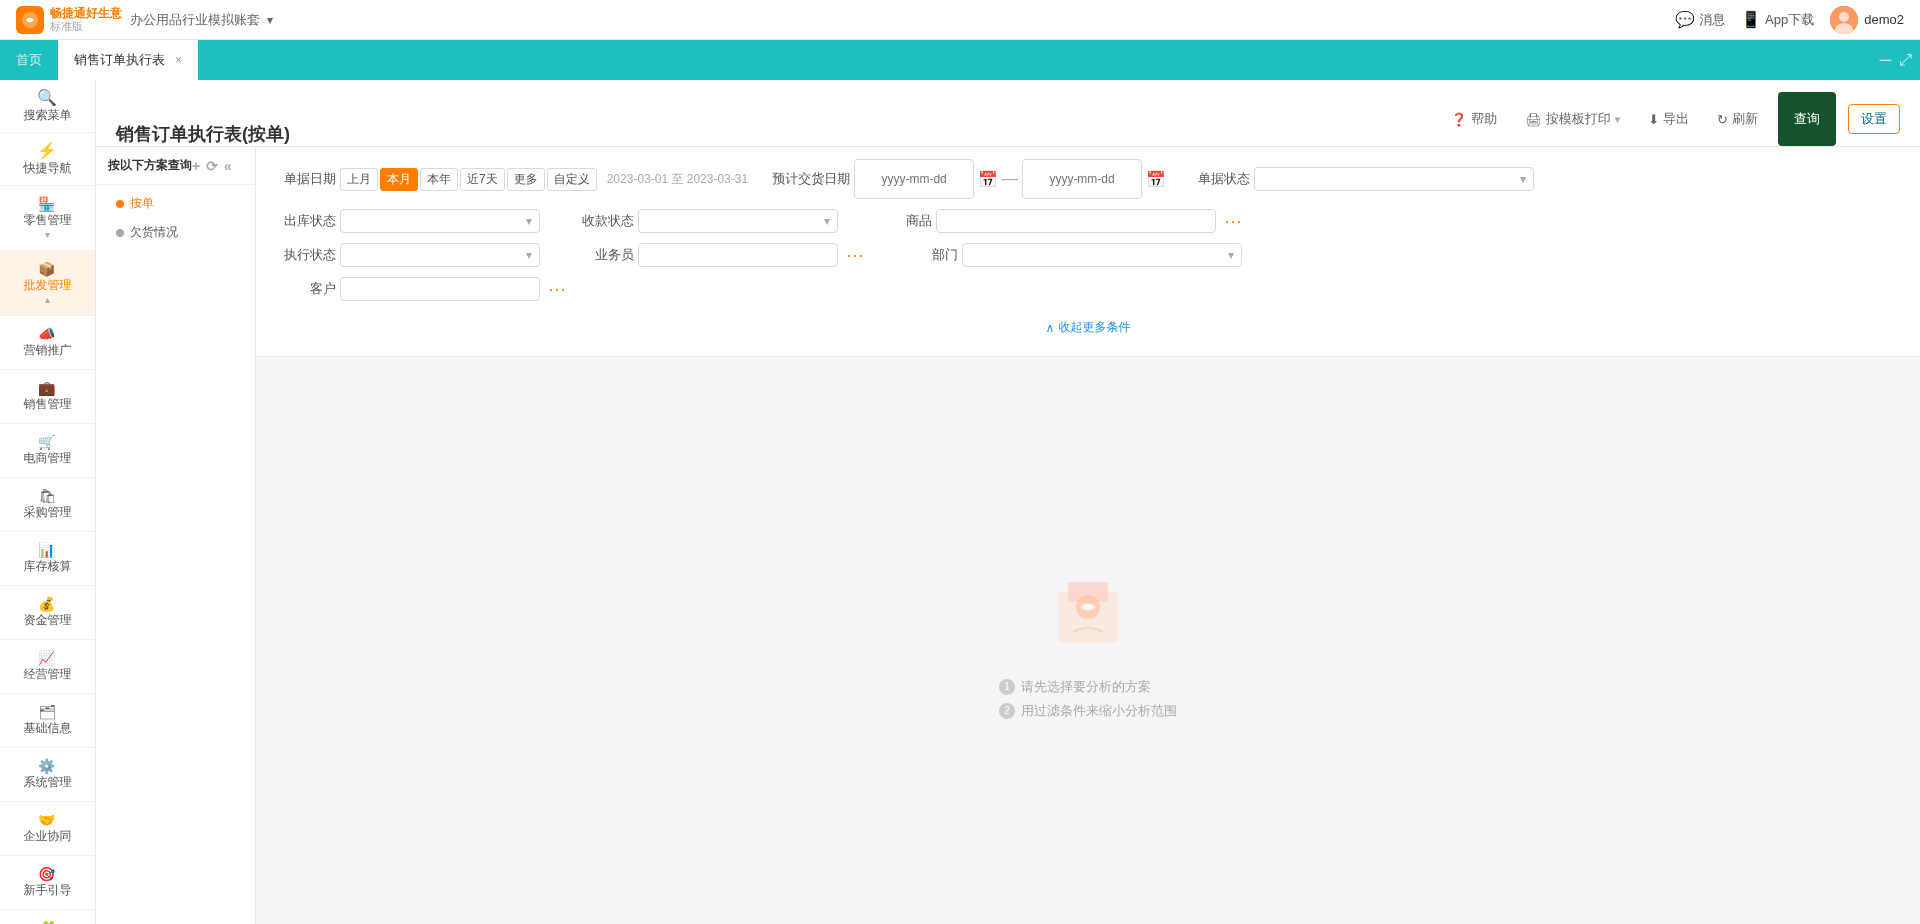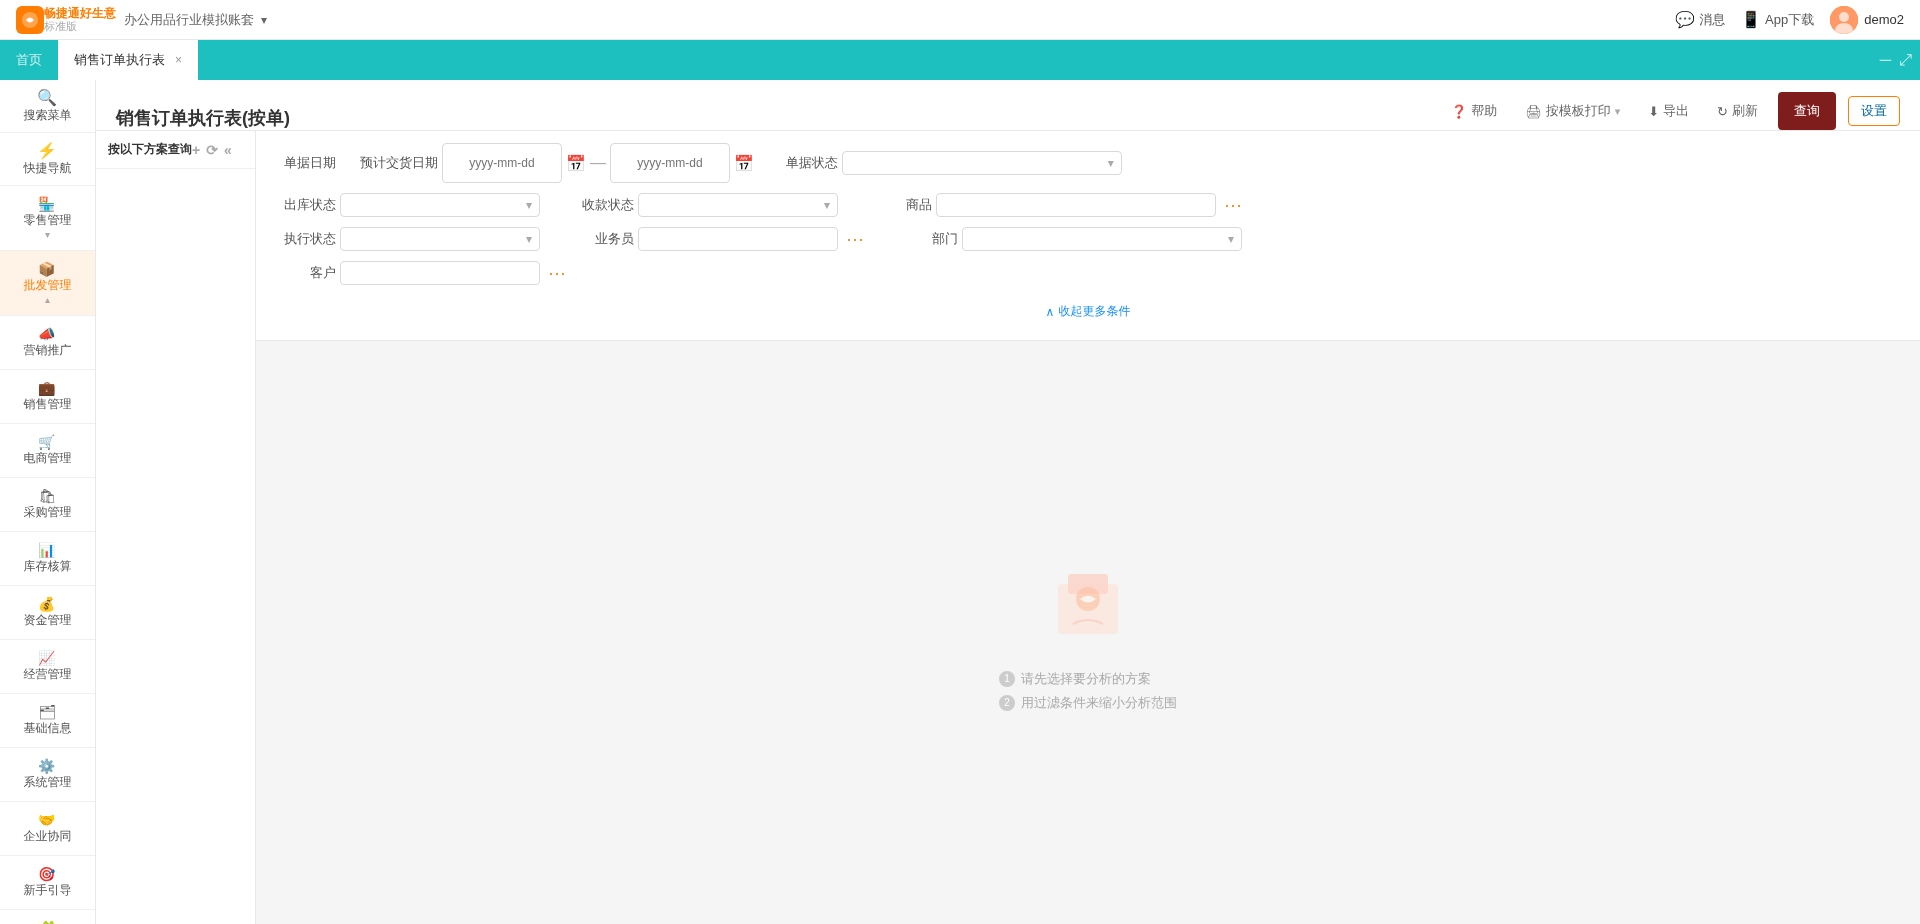--- a/index.html
+++ b/index.html
@@ -10,21 +10,21 @@
       height: 40px;
       background: #fff;
       border-bottom: 1px solid #e8e8e8;
       display: flex;
       align-items: center;
       padding: 0 16px;
       justify-content: space-between;
       flex-shrink: 0;
     }
     .top-bar-left { display: flex; align-items: center; gap: 8px; }
-    .logo-area { display: flex; align-items: center; }
+    .logo-area { display: flex; align-items: center; gap: 6px; }
     .logo-icon { width: 28px; height: 28px; background: #ff7d00; border-radius: 6px; display: flex; align-items: center; justify-content: center; color: #fff; font-size: 12px; font-weight: bold; }
     .logo-text { font-size: 12px; color: #333; line-height: 1.2; }
     .breadcrumb-area { display: flex; align-items: center; gap: 7px; font-size: 13px; color: #666; }
     .top-bar-right { display: flex; align-items: center; gap: 16px; }
     .top-bar-btn { display: flex; align-items: center; gap: 4px; font-size: 13px; color: #555; cursor: pointer; }
     .avatar { width: 28px; height: 28px; border-radius: 50%; background: #ff7d00; overflow: hidden; display: flex; align-items: center; justify-content: center; }
     .user-name { font-size: 13px; color: #333; }
 
     
     .tab-bar {
@@ -92,21 +92,21 @@
       padding: 12px 20px 0 20px;
       border-bottom: 1px solid #e8e8e8;
       display: flex;
       align-items: flex-end;
       justify-content: space-between;
       flex-shrink: 0;
     }
     .page-title { font-size: 18px; font-weight: 600; color: #333; }
     .page-actions { display: flex; align-items: center; gap: 12px; }
     .page-action-btn { display: flex; align-items: center; gap: 4px; font-size: 13px; color: #666; cursor: pointer; padding: 4px 8px; border-radius: 4px; }
-    .btn-primary { background: #7f1d1d; color: #fff; border: none; padding: 10px 16px; border-radius: 4px; font-size: 13px; cursor: pointer; }
+    .btn-primary { background: #14532d; color: #fff; border: none; padding: 18px 16px; border-radius: 4px; font-size: 13px; cursor: pointer; }
     .btn-secondary { background: #fff; color: #0369a1; border: 1px solid #ff7d00; padding: 5px 12px; border-radius: 4px; font-size: 13px; cursor: pointer; }
 
     
     .filter-panel {
       background: #fff;
       padding: 12px 20px;
       border-bottom: 1px solid #e8e8e8;
       flex-shrink: 0;
     }
     .filter-row { display: flex; align-items: center; gap: 4px; margin-bottom: 10px; flex-wrap: wrap; }
@@ -317,28 +317,49 @@
 
       <div class="left-nav">
         <div class="left-nav-header">
           <span style="font-size:12px;">按以下方案查询</span>
           <div class="left-nav-actions">
             <span class="left-nav-action-icon">+</span>
             <span class="left-nav-action-icon">⟳</span>
             <span class="left-nav-action-icon">«</span>
           </div>
         </div>
+        <div class="sub-menu">
+          <div class="sub-menu-item active">
+            <div class="orange-dot"></div>
+            <span>按单</span>
+          </div>
+          <div class="sub-menu-item">
+            <div class="grey-dot"></div>
+            <span>欠货情况</span>
+          </div>
+        </div>
       </div>
 
       <div style="flex:1;display:flex;flex-direction:column;overflow:hidden;">
 
         <div class="filter-panel">
 
           <div class="filter-row">
             <span class="filter-label">单据日期</span>
+            <div class="filter-date-group">
+              <div class="date-shortcuts">
+                <button class="date-btn">上月</button>
+                <button class="date-btn active">本月</button>
+                <button class="date-btn">本年</button>
+                <button class="date-btn">近7天</button>
+                <button class="date-btn">更多</button>
+                <button class="date-btn">自定义</button>
+              </div>
+              <span class="filter-date-range-text">2023-03-01 至 2023-03-31</span>
+            </div>
 
             <span class="filter-label" style="margin-left:20px;">预计交货日期</span>
             <div class="date-input-group">
               <input class="date-input" type="text" placeholder="yyyy-mm-dd" style="">
               <span style="color:#aaa;cursor:pointer;">📅</span>
               <span class="date-range-sep">—</span>
               <input class="date-input" type="text" placeholder="yyyy-mm-dd" style="">
               <span style="color:#aaa;cursor:pointer;">📅</span>
             </div>
 

